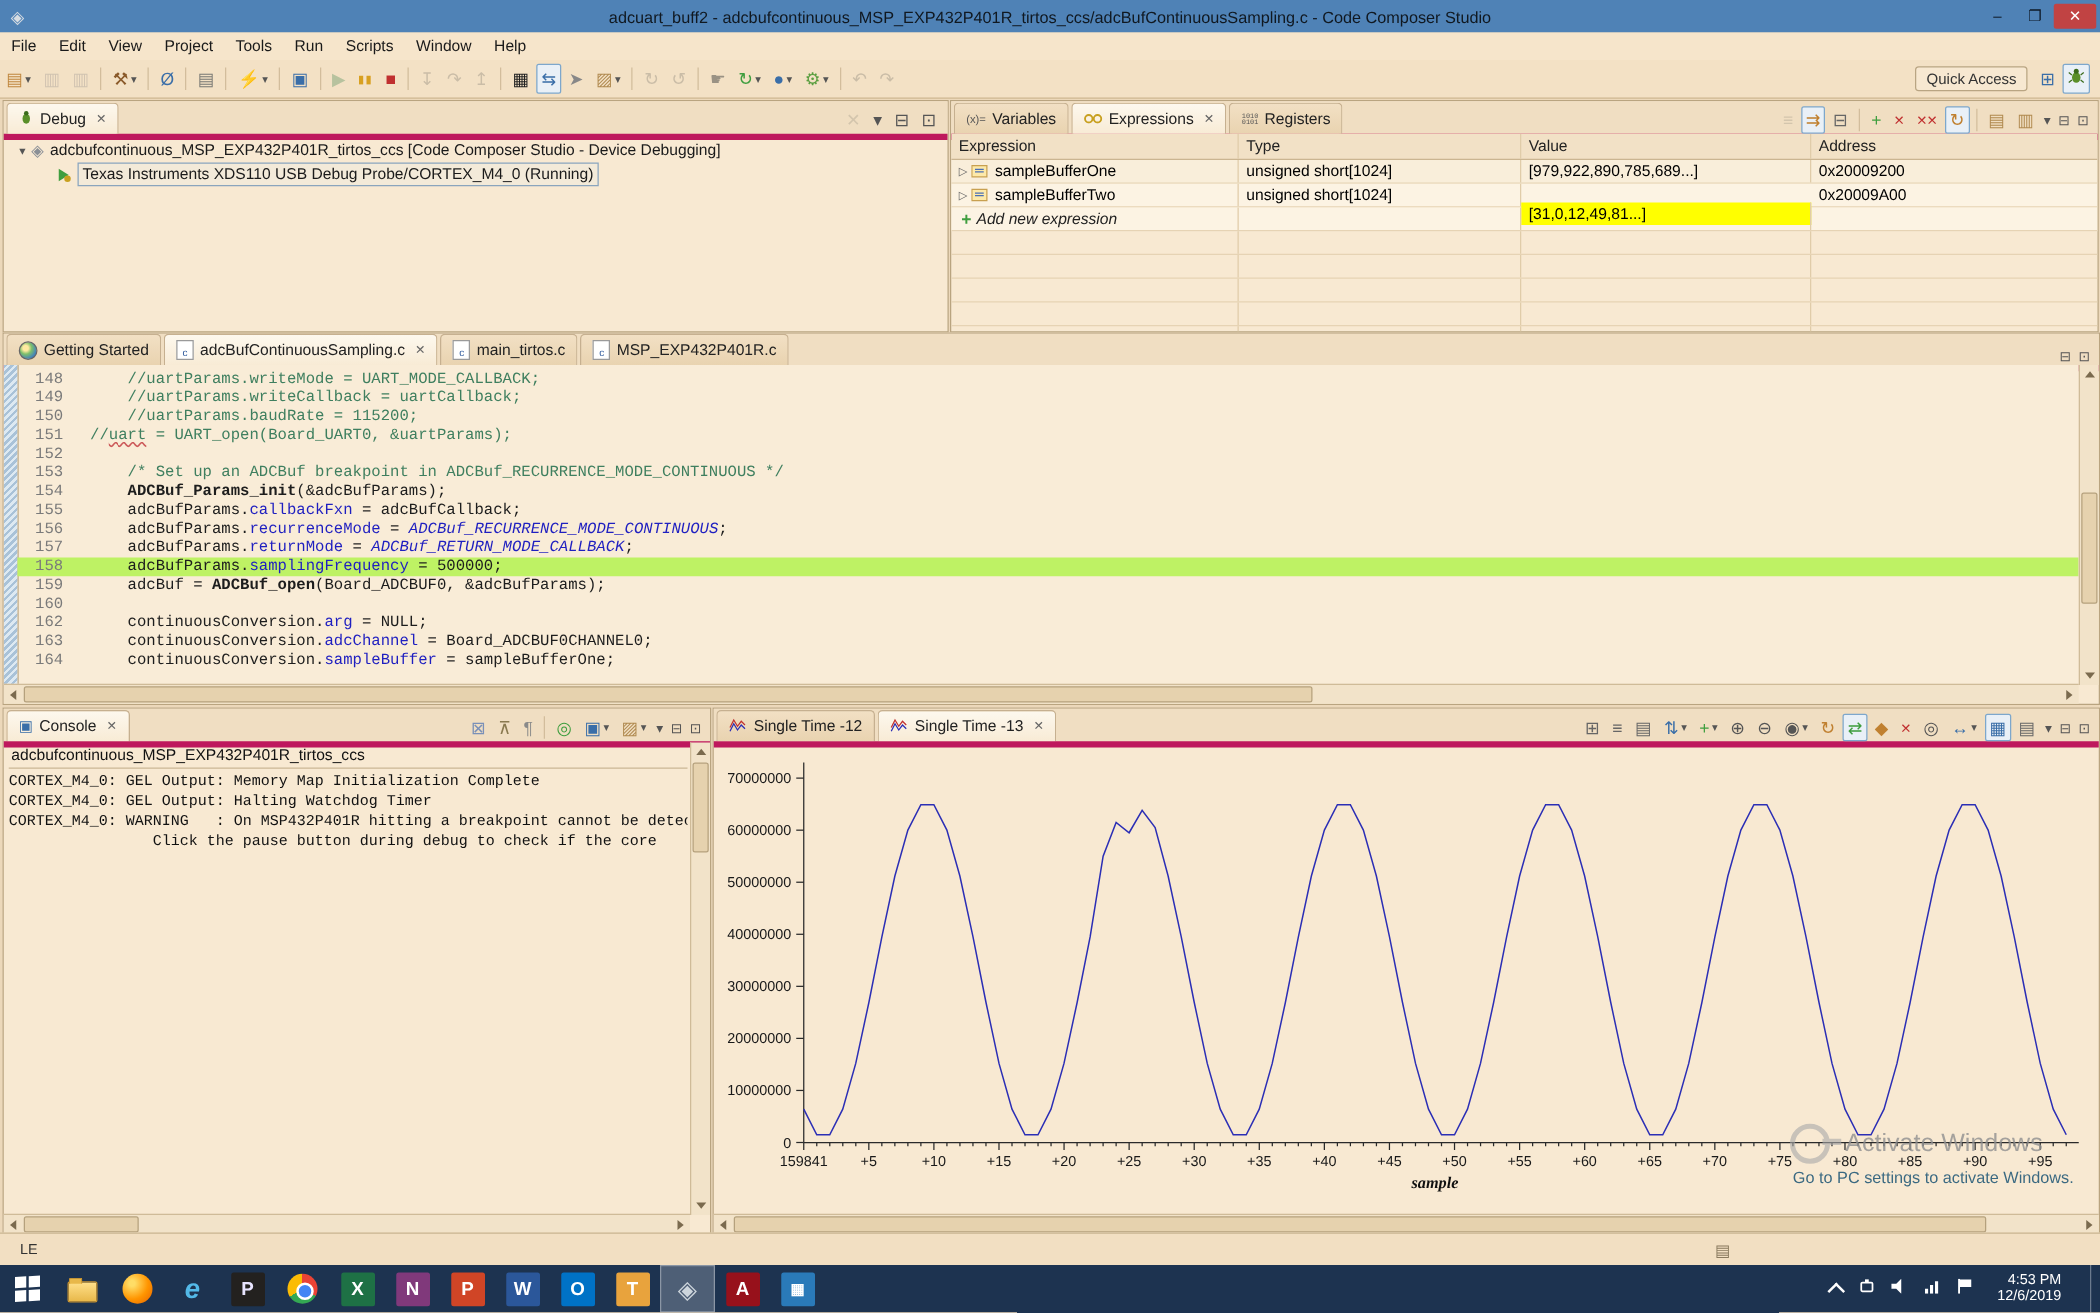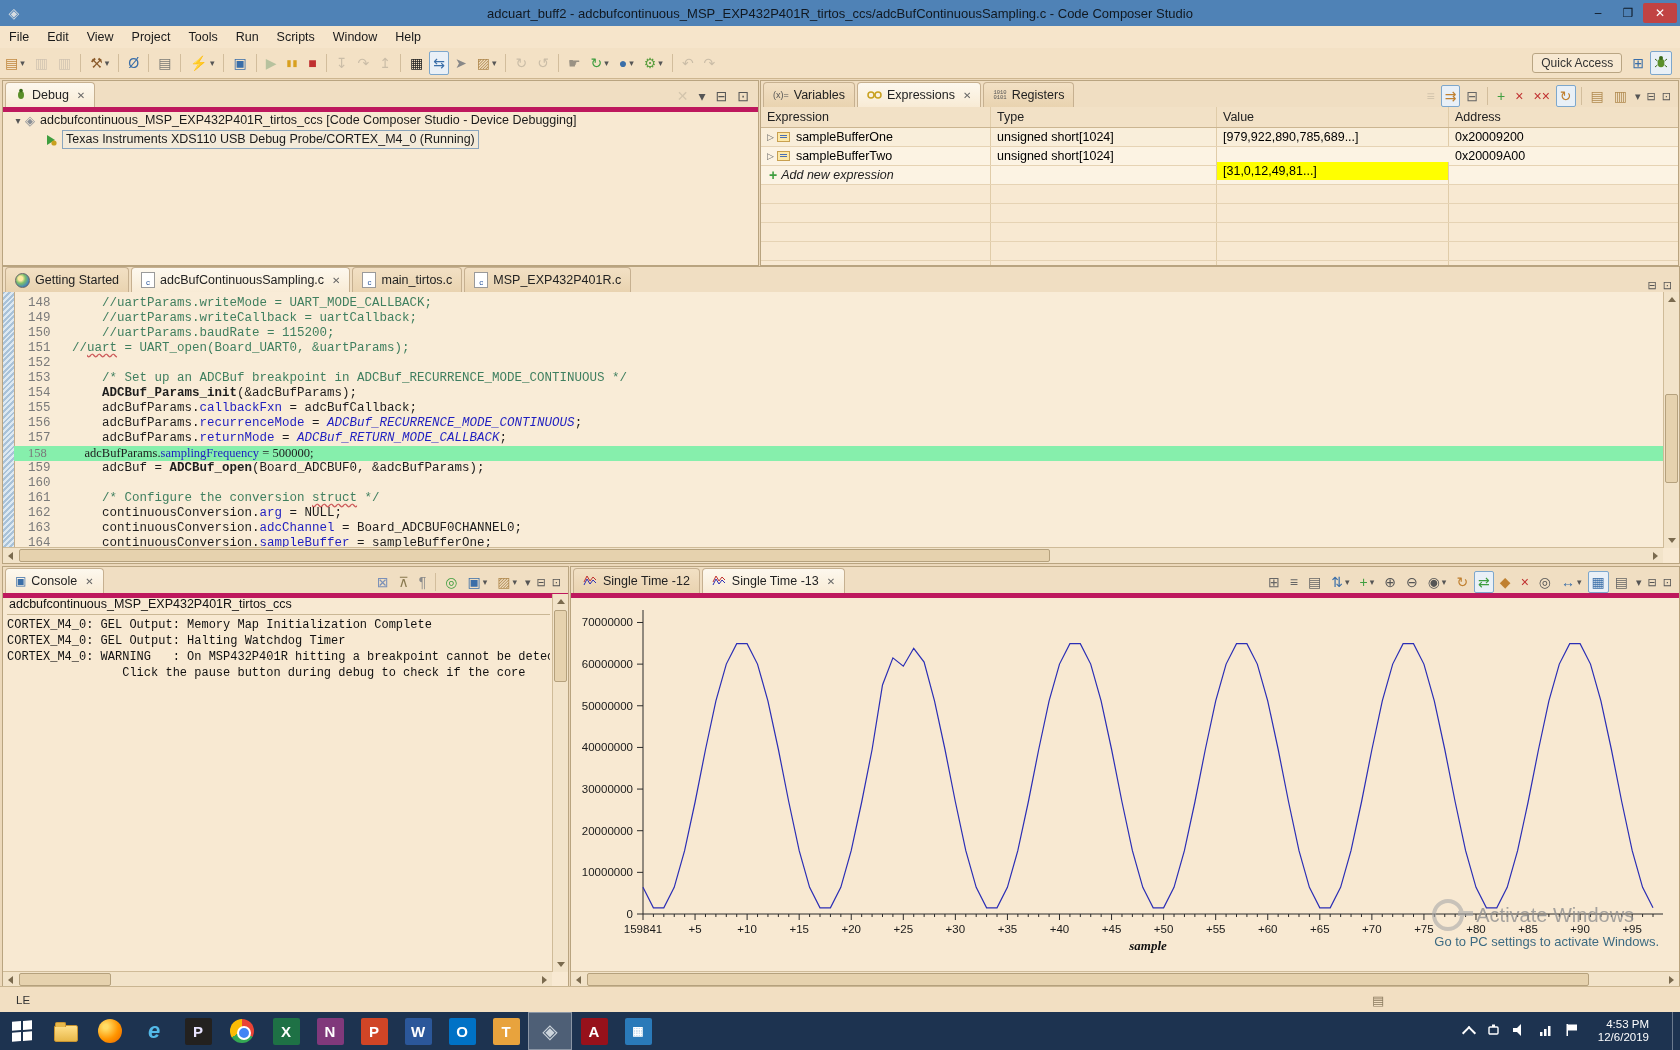--- a/index.html
+++ b/index.html
@@ -60,21 +60,21 @@
   .ecell.hl{background:#ffff00;}
   .eexp{font-size:9px;color:#666;margin-right:3px;}
   .addlbl{font-style:italic;color:#222;margin-left:4px;}
   .plus{color:#3f9e3f;font-weight:bold;font-size:14px;margin-left:2px;}
 
   
   .edwrap{position:absolute;left:0;top:25px;right:16px;bottom:15px;overflow:hidden;background:#f9ecd7;}
   .hatch{position:absolute;left:0;top:0;bottom:0;width:11px;
     background:repeating-linear-gradient(135deg,#a9c2d8 0 2px,#dde9f2 2px 4px);border-right:1px solid #c2ad8c;}
   .cl{display:flex;height:15px;line-height:15px;font-family:"Liberation Mono","DejaVu Sans Mono",monospace;font-size:12.5px;white-space:pre;}
-  .cl.cur{background:#86efac;font-family:Liberation Serif, serif;}
+  .cl.cur{background:#bef264;}
   .ln{width:34px;min-width:34px;text-align:left;padding-left:14px;color:#7a7a7a;background:transparent;}
   .ct{padding-left:10px;}
   .tk-c{color:#3f7f5f;} .tk-p{color:#1d1d1d;} .tk-f{color:#1d1d1d;font-weight:bold;}
   .tk-m{color:#1f1fc0;} .tk-k{color:#1f1fc0;font-style:italic;}
   .tk-cs{color:#3f7f5f;text-decoration-line:underline;text-decoration-style:wavy;text-decoration-color:#cc5a5a;text-underline-offset:2px;}
   .cfile{width:12px;height:14px;background:#fff;border:1px solid #9a9a9a;font-size:8px;color:#2b579a;
     display:inline-flex;align-items:flex-end;justify-content:center;}
   .globe{width:13px;height:13px;border-radius:50%;background:radial-gradient(circle at 35% 35%,#ffe9a0 18%,#7fc06a 40%,#3f7fc0 75%);border:1px solid #666;}
 
   
@@ -485,21 +485,20 @@
           <div class="cl"><span class="ln">151</span><span class="ct"><span class="tk-c">//</span><span class="tk-cs">uart</span><span class="tk-c"> = UART_open(Board_UART0, &amp;uartParams);</span></span></div>
           <div class="cl"><span class="ln">152</span><span class="ct"></span></div>
           <div class="cl"><span class="ln">153</span><span class="ct"><span class="tk-c">    /* Set up an ADCBuf breakpoint in ADCBuf_RECURRENCE_MODE_CONTINUOUS */</span></span></div>
           <div class="cl"><span class="ln">154</span><span class="ct"><span class="tk-p">    </span><span class="tk-f">ADCBuf_Params_init</span><span class="tk-p">(&amp;adcBufParams);</span></span></div>
           <div class="cl"><span class="ln">155</span><span class="ct"><span class="tk-p">    adcBufParams.</span><span class="tk-m">callbackFxn</span><span class="tk-p"> = adcBufCallback;</span></span></div>
           <div class="cl"><span class="ln">156</span><span class="ct"><span class="tk-p">    adcBufParams.</span><span class="tk-m">recurrenceMode</span><span class="tk-p"> = </span><span class="tk-k">ADCBuf_RECURRENCE_MODE_CONTINUOUS</span><span class="tk-p">;</span></span></div>
           <div class="cl"><span class="ln">157</span><span class="ct"><span class="tk-p">    adcBufParams.</span><span class="tk-m">returnMode</span><span class="tk-p"> = </span><span class="tk-k">ADCBuf_RETURN_MODE_CALLBACK</span><span class="tk-p">;</span></span></div>
           <div class="cl cur"><span class="ln">158</span><span class="ct"><span class="tk-p">    adcBufParams.</span><span class="tk-m">samplingFrequency</span><span class="tk-p"> = 500000;</span></span></div>
           <div class="cl"><span class="ln">159</span><span class="ct"><span class="tk-p">    adcBuf = </span><span class="tk-f">ADCBuf_open</span><span class="tk-p">(Board_ADCBUF0, &amp;adcBufParams);</span></span></div>
           <div class="cl"><span class="ln">160</span><span class="ct"></span></div>
-          <div class="cl"><span class="ln">161</span><span class="ct"><span class="tk-c">    /* Configure the conversion </span><span class="tk-cs">struct</span><span class="tk-c"> */</span></span></div>
           <div class="cl"><span class="ln">162</span><span class="ct"><span class="tk-p">    continuousConversion.</span><span class="tk-m">arg</span><span class="tk-p"> = NULL;</span></span></div>
           <div class="cl"><span class="ln">163</span><span class="ct"><span class="tk-p">    continuousConversion.</span><span class="tk-m">adcChannel</span><span class="tk-p"> = Board_ADCBUF0CHANNEL0;</span></span></div>
           <div class="cl"><span class="ln">164</span><span class="ct"><span class="tk-p">    continuousConversion.</span><span class="tk-m">sampleBuffer</span><span class="tk-p"> = sampleBufferOne;</span></span></div>
         </div>
     </div>
     <div class="sbv" style="right:0;top:25px;bottom:15px;">
       <span class="sb-btn" style="top:0;">
           <span class="arr up"></span>
         </span>
       <span class="sb-thumb" style="left:1px;right:1px;top:40%;height:34%;"></span>

